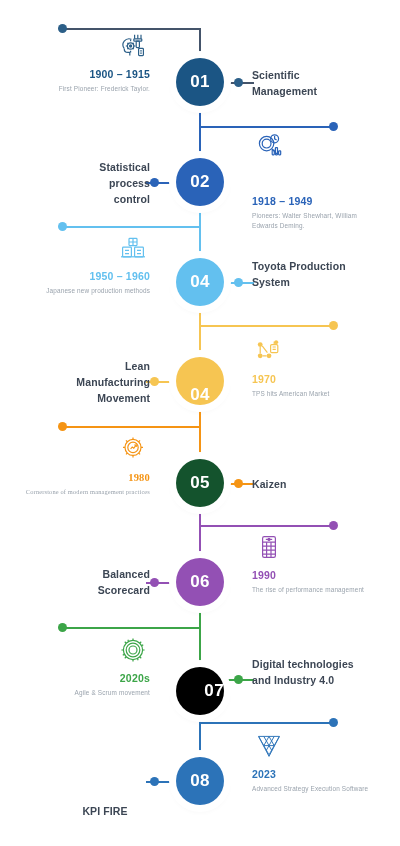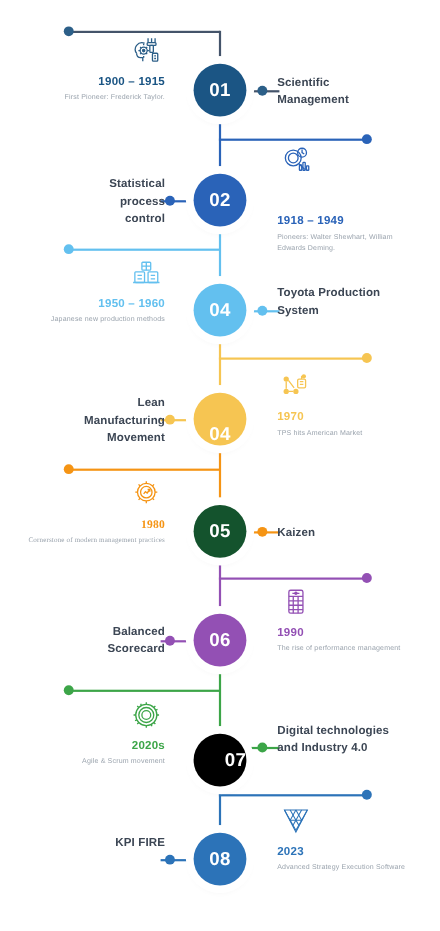--- a/index.html
+++ b/index.html
@@ -291,21 +291,21 @@
         <path d="M14.5 9.5 13.6 7.2M25.5 30.5l.9 2.3M9.5 25.5l-2.3.9M30.5 14.5l2.3-.9"></path>
       </svg>
     </span>
     <div class="year" style="color:#3ca548;">2020s</div>
     <div class="sub">Agile &amp; Scrum movement</div>
   </div>
   <div class="block right" style="left:252px; top:656px; width:115px;">
     <div class="title-main">Digital technologies and Industry 4.0</div>
   </div>
 
-  <div class="block left" style="left:60px; top:758px; width:90px;">
+  <div class="block left" style="left:60px; top:803px; width:90px;text-align:center;">
     <div class="title-main">KPI FIRE</div>
   </div>
   <div class="block right" style="left:252px; top:730px; width:122px;">
     <span class="icon">
       <svg viewBox="0 0 40 40" fill="none" stroke="#2c73b8" stroke-width="1.2">
         <path d="M7 8h26L20 33z"></path>
         <path d="M13.5 8 20 19.5 26.5 8"></path>
         <path d="M7 8 13.5 19.5 20 8"></path>
         <path d="M20 8 26.5 19.5 33 8"></path>
         <path d="M13.5 19.5h13L20 31z"></path>

